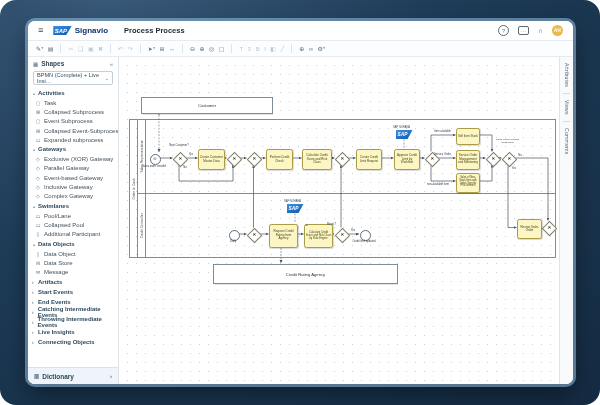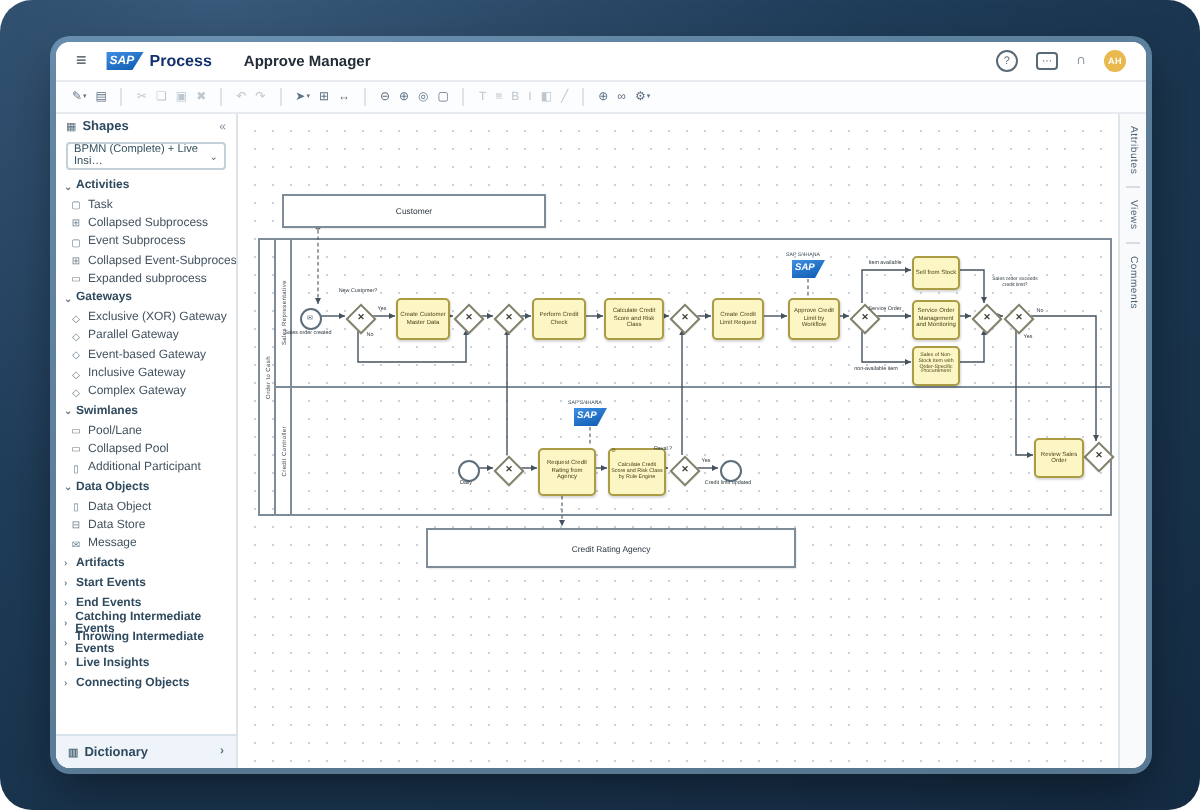--- a/index.html
+++ b/index.html
@@ -97,23 +97,23 @@
 <body>
 
 <div class="stage">
   <div class="frame"></div>
   <div class="win">
 
     <div class="hdr">
       <span class="burger">≡</span>
       <span class="brand">
         <span class="saplogo">SAP</span>
-        <span class="brandname">Process</span>
+        <span class="brandname">Signavio</span>
       </span>
-      <span class="title">Approve Manager</span>
+      <span class="title">Process Process</span>
       <span class="hright">
         <span class="circ">?</span>
         <span class="bubble">⋯</span>
         <span class="hsico">∩</span>
         <span class="avatar">AH</span>
       </span>
     </div>
 
     <div class="tb" id="toolbar">
         <span class="tbtn">✎<span class="tcaret">▾</span></span>

